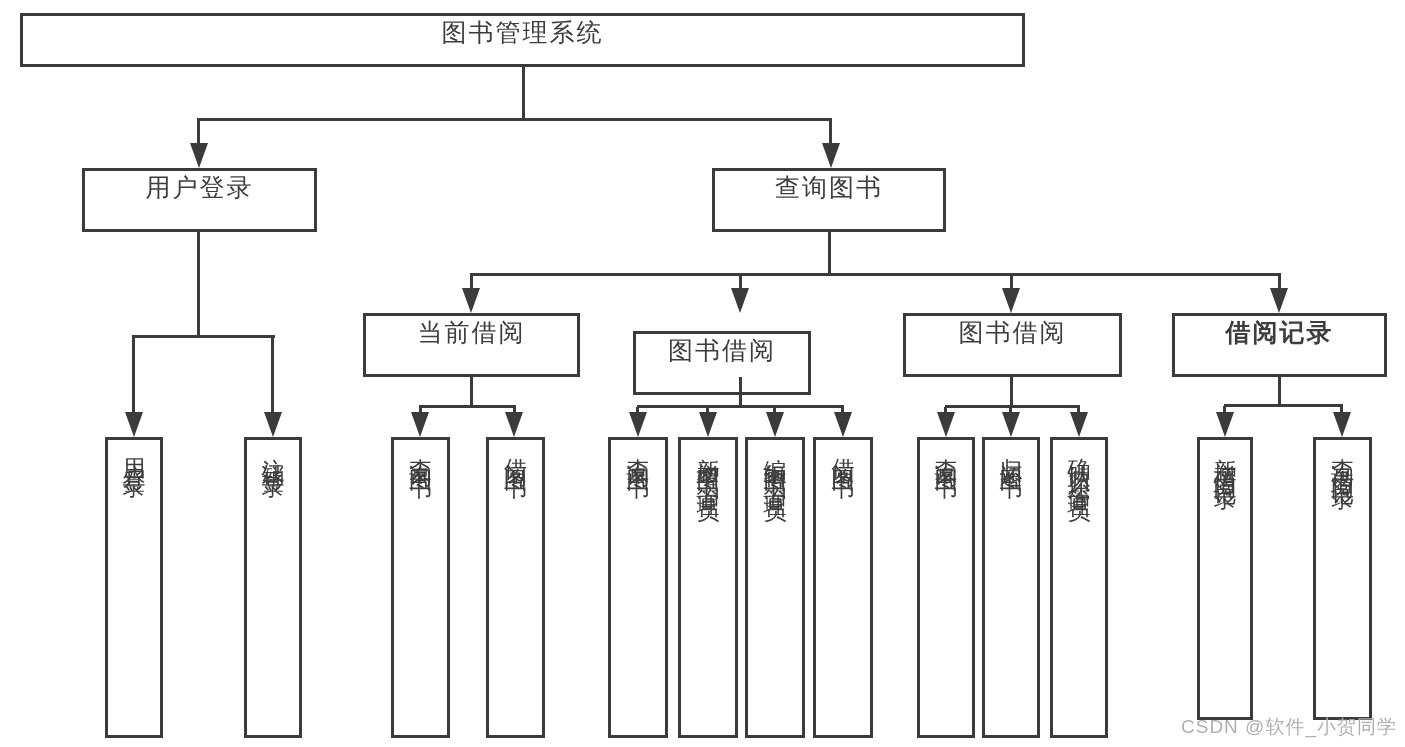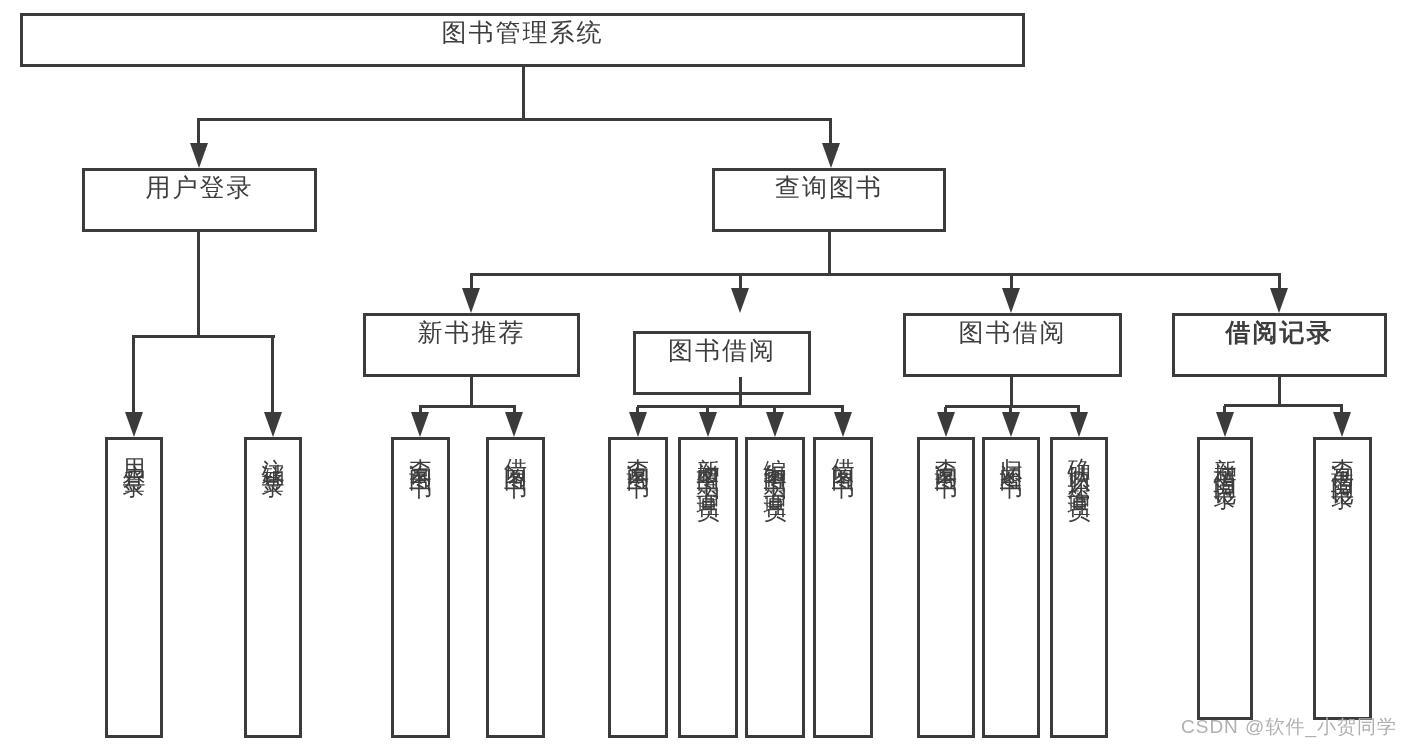--- a/index.html
+++ b/index.html
@@ -51,21 +51,21 @@
   <div class="ln" style="left:470px;top:275px;width:3px;height:18px;"></div>
   <div class="ar" style="left:462px;top:288px;"></div>
   <div class="ln" style="left:739px;top:275px;width:3px;height:18px;"></div>
   <div class="ar" style="left:731px;top:288px;"></div>
   <div class="ln" style="left:1010px;top:275px;width:3px;height:18px;"></div>
   <div class="ar" style="left:1002px;top:288px;"></div>
   <div class="ln" style="left:1278px;top:275px;width:3px;height:18px;"></div>
   <div class="ar" style="left:1270px;top:288px;"></div>
 
   <div class="box h" style="left:363px;top:313px;width:217px;height:64px;">
-    <span>新书推荐</span>
+    <span>当前借阅</span>
   </div>
   <div class="box h" style="left:633px;top:331px;width:178px;height:64px;">
     <span>图书借阅</span>
   </div>
   <div class="box h" style="left:903px;top:313px;width:219px;height:64px;">
     <span>图书借阅</span>
   </div>
   <div class="box h" style="left:1172px;top:313px;width:215px;height:64px;font-weight:bold;">
     <span>借阅记录</span>
   </div>

